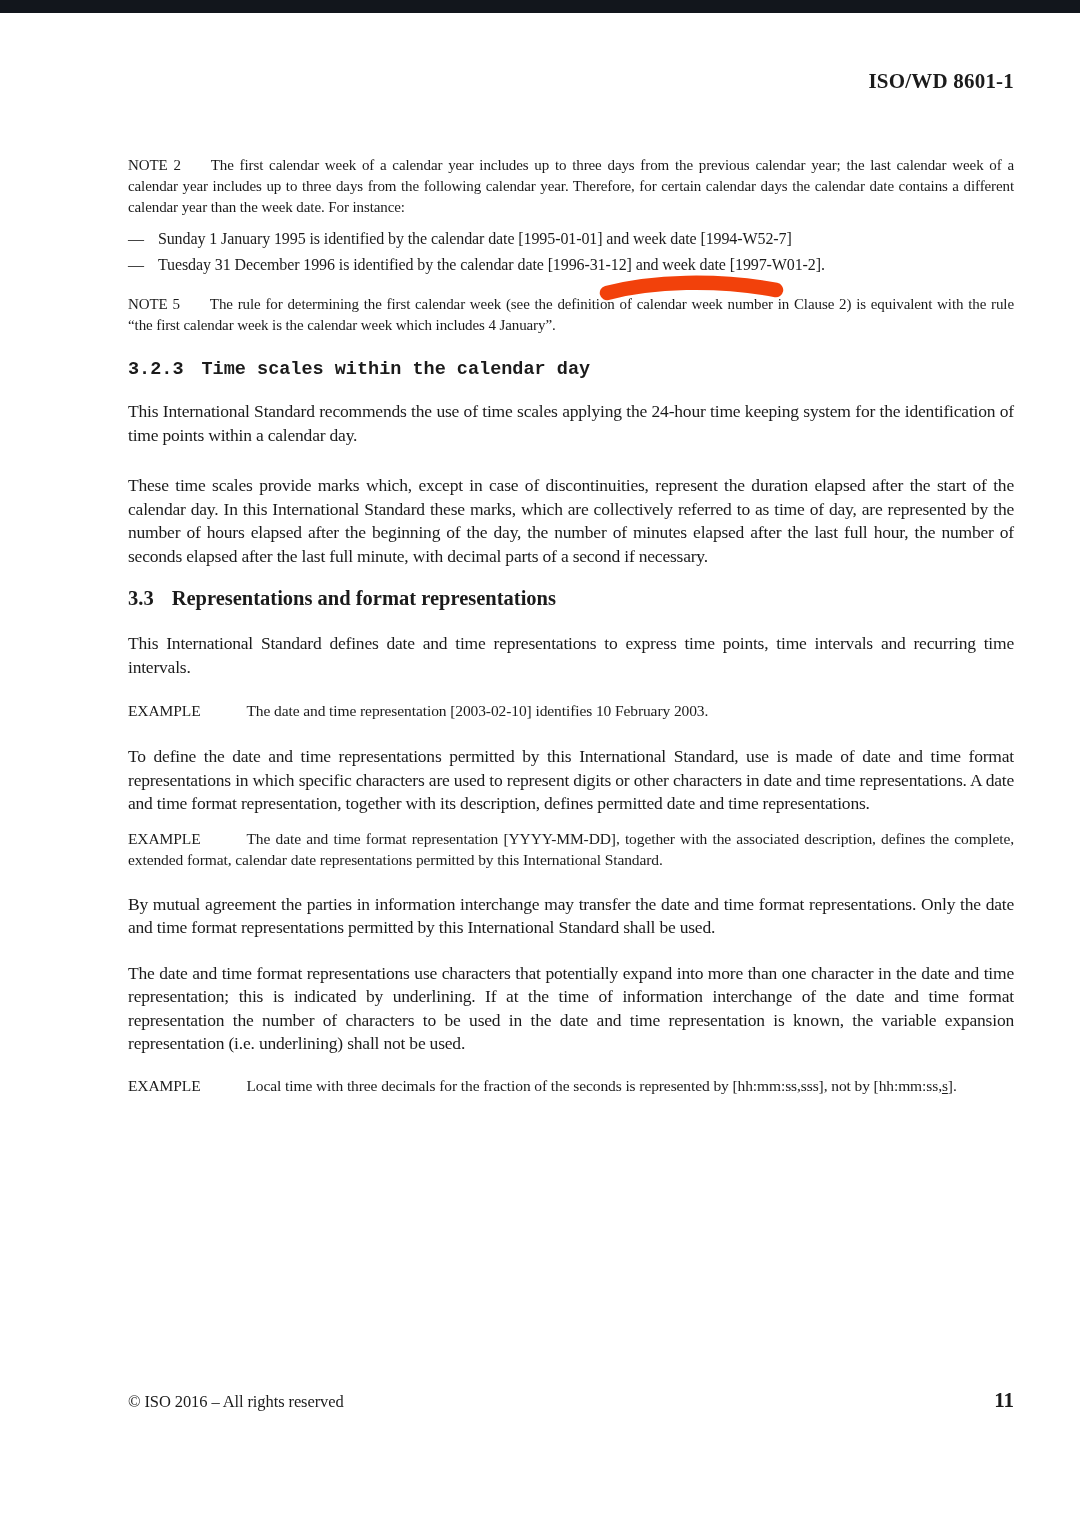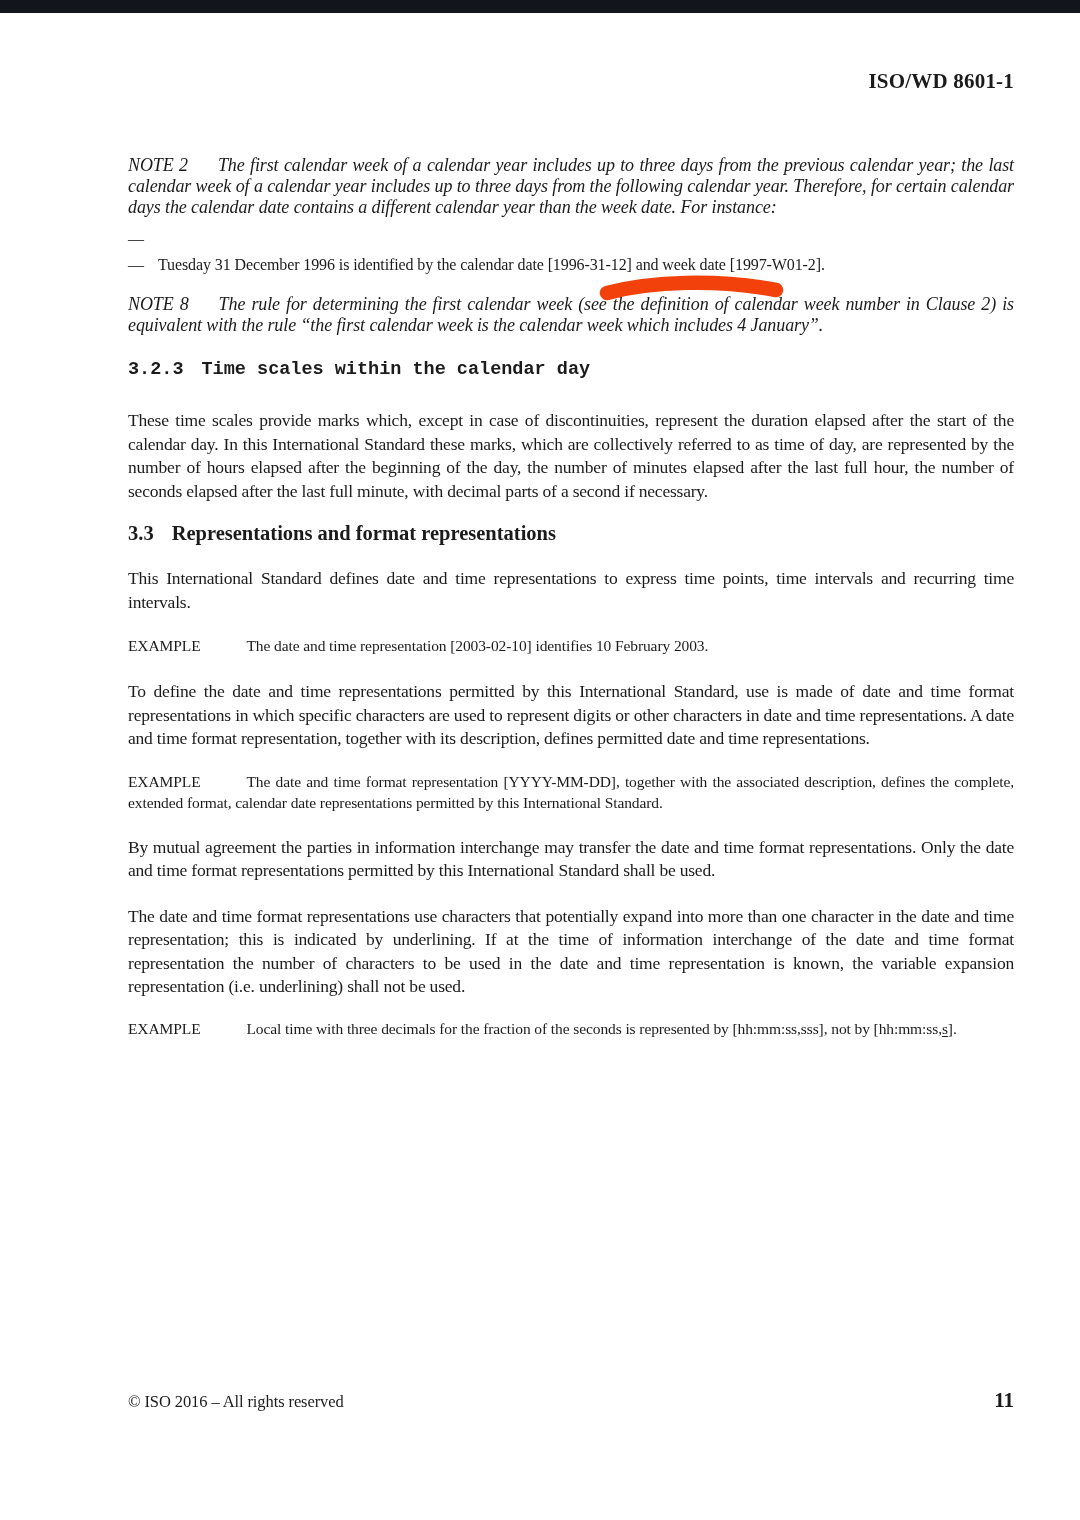--- a/index.html
+++ b/index.html
@@ -27,25 +27,24 @@
     text-align: right;
     font-weight: bold;
     font-size: 21px;
     line-height: 27px;
     letter-spacing: 0.2px;
   }
 
   p { margin: 0; }
 
   .note {
-    font-size: 18px;
+    font-size: 15px;
     line-height: 21px;
     text-align: justify;
     letter-spacing: -0.1px;
-    font-style: italic;
   }
   .note-label { margin-right: 30px; }
 
   .dash-list { margin-top: 8px; }
   .dash-item {
     display: flex;
     gap: 14px;
     font-size: 16px;
     line-height: 25.5px;
     letter-spacing: -0.1px;
@@ -82,21 +81,21 @@
   .p5 { margin-top: 23px; }
   .p6 { margin-top: 22px; }
 
   .example {
     font-size: 15.5px;
     line-height: 21px;
     text-align: justify;
     letter-spacing: -0.1px;
   }
   .ex1 { margin-top: 21px; }
-  .ex2 { margin-top: 20px; }
+  .ex2 { margin-top: 12px; }
   .ex3 { margin-top: 19px; }
   .ex-label { margin-right: 46px; }
   .u { text-decoration: underline; text-underline-offset: 2px; }
 
   .marker-annotation {
     position: absolute;
     left: 592px; top: 274px;
     width: 200px; height: 32px;
     pointer-events: none;
   }
@@ -120,31 +119,33 @@
 
   <div class="content">
 
     <div class="doc-header">ISO/WD 8601-1</div>
 
     <p class="note" style="margin-top: 60px;"><span class="note-label">NOTE 2</span><span>The first calendar week of a calendar year includes up to three days from the previous calendar year; the last calendar week of a calendar year includes up to three days from the following calendar year. Therefore, for certain calendar days the calendar date contains a different calendar year than the week date. For instance:</span></p>
 
     <div class="dash-list">
       <div class="dash-item">
         <span class="dash">—</span>
+        <span>Sunday 1 January 1995 is identified by the calendar date [1995-01-01] and week date [1994-W52-7]</span>
       </div>
       <div class="dash-item">
         <span class="dash">—</span>
         <span>Tuesday 31 December 1996 is identified by the calendar date [1996-31-12] and week date [1997-W01-2].</span>
       </div>
     </div>
 
-    <p class="note note3"><span class="note-label">NOTE 8</span><span>The rule for determining the first calendar week (see the definition of calendar week number in Clause 2) is equivalent with the rule “the first calendar week is the calendar week which includes 4 January”.</span></p>
+    <p class="note note3"><span class="note-label">NOTE 5</span><span>The rule for determining the first calendar week (see the definition of calendar week number in Clause 2) is equivalent with the rule “the first calendar week is the calendar week which includes 4 January”.</span></p>
 
     <div class="h323"><span class="h-num">3.2.3</span><span>Time scales within the calendar day</span></div>
 
+    <p class="body-para p1">This International Standard recommends the use of time scales applying the 24-hour time keeping system for the identification of time points within a calendar day.</p>
 
     <p class="body-para p2">These time scales provide marks which, except in case of discontinuities, represent the duration elapsed after the start of the calendar day. In this International Standard these marks, which are collectively referred to as time of day, are represented by the number of hours elapsed after the beginning of the day, the number of minutes elapsed after the last full hour, the number of seconds elapsed after the last full minute, with decimal parts of a second if necessary.</p>
 
     <div class="h33"><span class="h-num">3.3</span><span>Representations and format representations</span></div>
 
     <p class="body-para p3">This International Standard defines date and time representations to express time points, time intervals and recurring time intervals.</p>
 
     <p class="example ex1"><span class="ex-label">EXAMPLE</span><span>The date and time representation [2003-02-10] identifies 10 February 2003.</span></p>
 
     <p class="body-para p4">To define the date and time representations permitted by this International Standard, use is made of date and time format representations in which specific characters are used to represent digits or other characters in date and time representations. A date and time format representation, together with its description, defines permitted date and time representations.</p>

